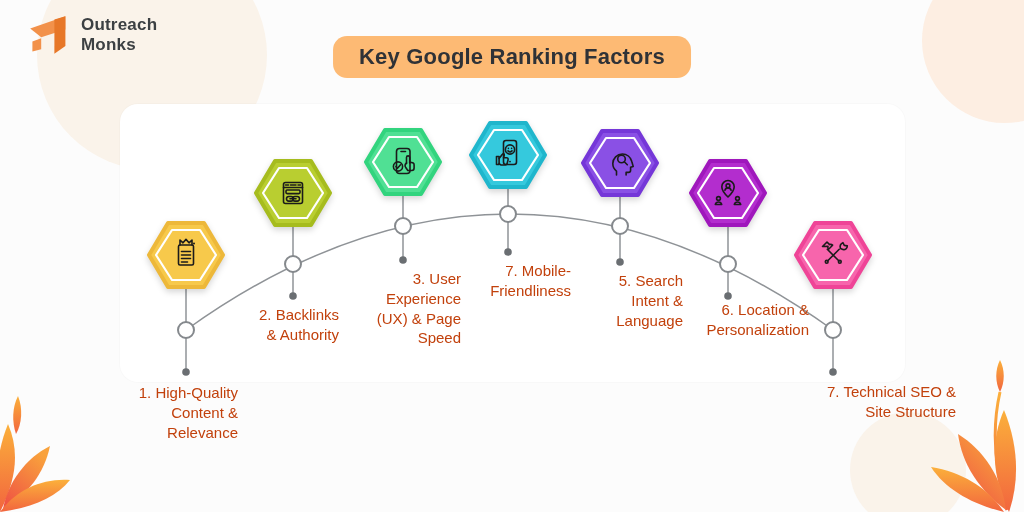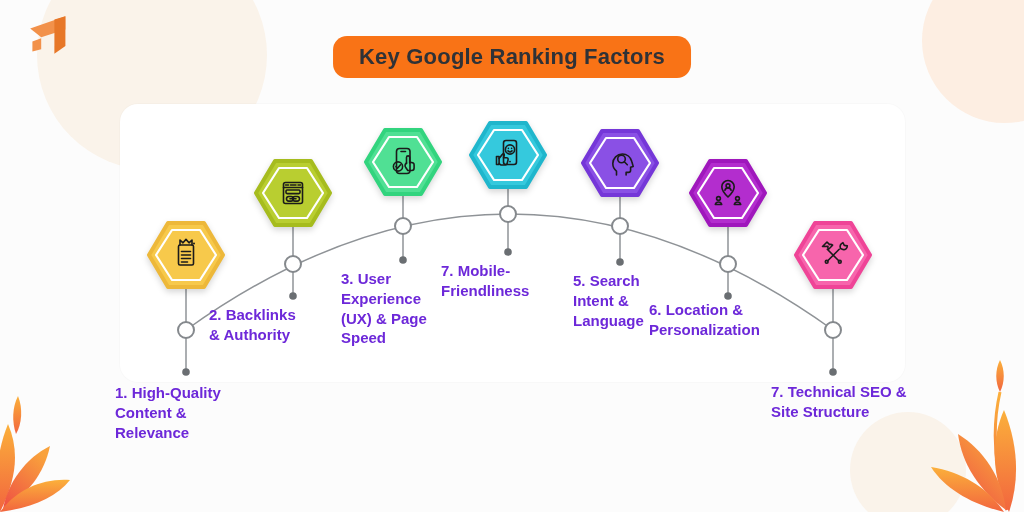--- a/index.html
+++ b/index.html
@@ -18,33 +18,33 @@
   .leaves-left{left:0;bottom:0;}
   .card{
     position:absolute;left:120px;top:104px;width:785px;height:278px;
     background:#ffffff;border-radius:18px;z-index:1;
     box-shadow:0 0 0 1px rgba(0,0,0,0.015);
   }
   .brand{position:absolute;left:28px;top:13px;display:flex;align-items:center;gap:9px;z-index:4;}
   .brand-text{font-size:17px;font-weight:bold;line-height:1.15;color:#3c4043;letter-spacing:.2px;}
   .title-pill{
     position:absolute;left:50%;top:36px;transform:translateX(-50%);
-    background:#f97316;border-radius:14px;padding:8px 26px;z-index:4;
+    background:#fdba74;border-radius:14px;padding:8px 26px;z-index:4;
     font-size:22px;font-weight:bold;color:#2f3237;letter-spacing:.2px;white-space:nowrap;
   }
   .connectors{position:absolute;left:0;top:0;z-index:2;pointer-events:none;}
   .hex{position:absolute;width:80px;height:70px;z-index:3;}
   .hex > .hex-shape{filter:drop-shadow(0 3px 3px rgba(0,0,0,0.16));}
   .hex-inner{fill:none;stroke:#ffffff;stroke-width:2.2;stroke-linejoin:round;}
   .ficon{position:absolute;left:20px;top:15px;width:40px;height:40px;}
   .ficon *{fill:none;stroke:#1b1b1b;stroke-width:1.6;stroke-linecap:round;stroke-linejoin:round;}
   .ficon .dotfill{fill:#1b1b1b;stroke:none;}
   .flabel{
-    position:absolute;z-index:3;text-align:left;white-space:pre-line;
-    font-size:15px;font-weight:bold;line-height:1.32;color:#6d28d9;
+    position:absolute;z-index:3;text-align:right;white-space:pre-line;
+    font-size:15px;font-weight:normal;line-height:1.32;color:#c2410c;
   }
 </style>
 </head>
 <body>
 
 <div class="blob blob-tl"></div>
 <div class="blob blob-tr"></div>
 <div class="blob blob-br"></div>
 
 <svg class="leaves leaves-right" width="150" height="160" viewBox="0 0 150 160">
@@ -70,20 +70,24 @@
   <path d="M3,127 C28,112 44,92 50,64 C26,76 8,100 3,127 Z" fill="url(#lfA)"></path>
   <path d="M0,130 C30,126 56,116 70,98 C42,96 16,108 0,130 Z" fill="url(#lfB)"></path>
 </svg>
 
 <div class="brand">
   <svg width="44" height="44" viewBox="0 0 40 40">
     <polygon points="2,14 34,3 34,15 12,22" fill="#F2914A"></polygon>
     <polygon points="24,6 34,3 34,30 24,37" fill="#E77728"></polygon>
     <polygon points="4,26 12,23 12,33 4,35" fill="#F2914A"></polygon>
   </svg>
+  <div class="brand-text">
+    <div>Outreach</div>
+    <div>Monks</div>
+  </div>
 </div>
 
 <div class="title-pill">Key Google Ranking Factors</div>
 
 <div class="card"></div>
 
 <svg class="connectors" width="1024" height="512" viewBox="0 0 1024 512">
   <g stroke="#8f9397" stroke-width="1.5" fill="none">
     <path d="M186,330 Q509.5,98 833,330"></path>
     <line x1="186" y1="255" x2="186" y2="372"></line>
@@ -211,21 +215,21 @@
   <svg class="ficon" viewBox="0 0 40 40">
     <path d="M9.5,11.5 l4.5,-4.5 2.6,2.6 a3,3 0 0 1 3,.6 l-4,4 a3,3 0 0 1 -.6,-3 z"></path>
     <path d="M14.3,14.3 L26,26"></path>
     <path d="M27.5,13.5 c-.8,-2.3 .2,-4.8 2.4,-5.8 l1.4,2.7 3,.5 c.1,2.4 -2.1,4.2 -4.4,3.6 z"></path>
     <path d="M26.2,14.3 L14.5,26"></path>
     <circle cx="26.8" cy="26.8" r="1.4"></circle>
     <circle cx="13.7" cy="26.8" r="1.4"></circle>
   </svg>
 </div>
 
-<div class="flabel" style="left:115px;top:383px;width:140px">1. High-Quality
+<div class="flabel" style="left:98px;top:383px;width:140px">1. High-Quality
 Content &amp;
 Relevance</div>
 <div class="flabel" style="left:209px;top:305px;width:130px">2. Backlinks
 &amp; Authority</div>
 <div class="flabel" style="left:341px;top:269px;width:120px">3. User
 Experience
 (UX) &amp; Page
 Speed</div>
 <div class="flabel" style="left:441px;top:261px;width:130px">7. Mobile-
 Friendliness</div>

